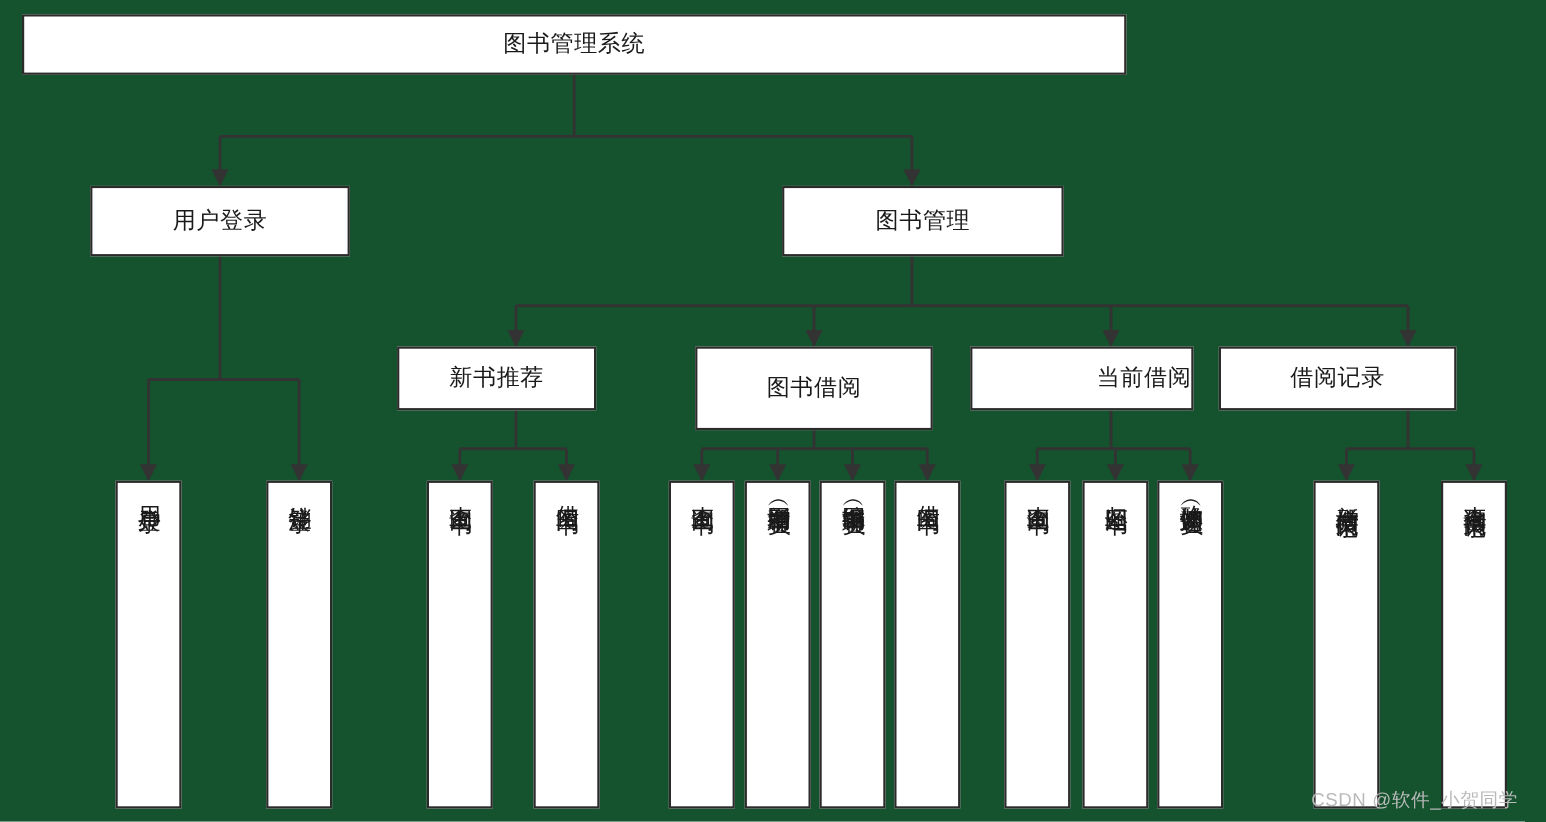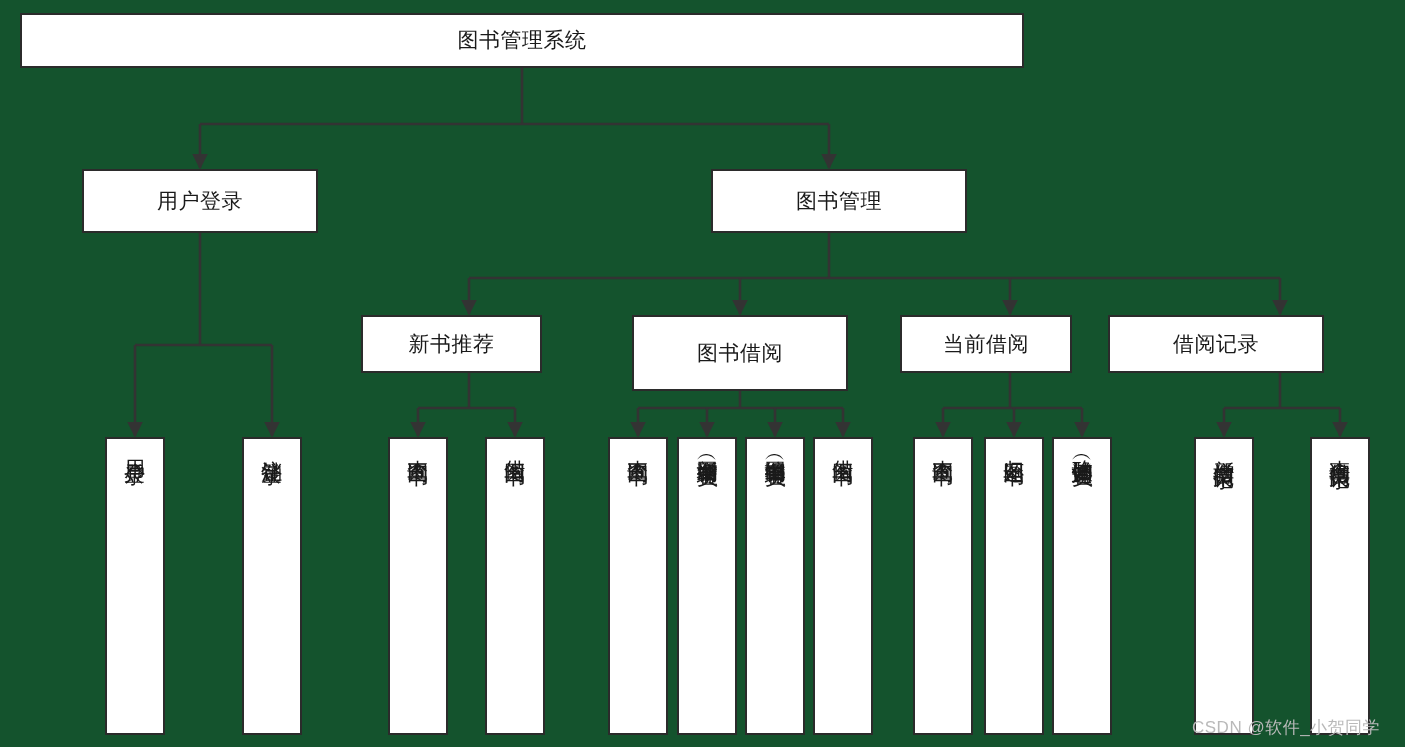--- a/index.html
+++ b/index.html
@@ -133,21 +133,21 @@
       </div>
       <div class="node" style="left: 711px; top: 169px; width: 256px; height: 64px;">
         <span class="label">图书管理</span>
       </div>
       <div class="node" style="left: 361px; top: 315px; width: 181px; height: 58px;">
         <span class="label">新书推荐</span>
       </div>
       <div class="node" style="left: 632px; top: 315px; width: 216px; height: 76px;">
         <span class="label">图书借阅</span>
       </div>
-      <div class="node" style="left: 900px; top: 315px; width: 172px; height: 58px;">
+      <div class="node" style="left: 882px; top: 315px; width: 203px; height: 58px; justify-content: flex-end;">
         <span class="label">当前借阅</span>
       </div>
       <div class="node" style="left: 1108px; top: 315px; width: 216px; height: 58px;">
         <span class="label">借阅记录</span>
       </div>
       <div class="node leaf" style="left: 105px; top: 437px; width: 60px; height: 298px;">
         <span class="label">用户登录</span>
       </div>
       <div class="node leaf" style="left: 242px; top: 437px; width: 60px; height: 298px;">
         <span class="label">注销登录</span>

